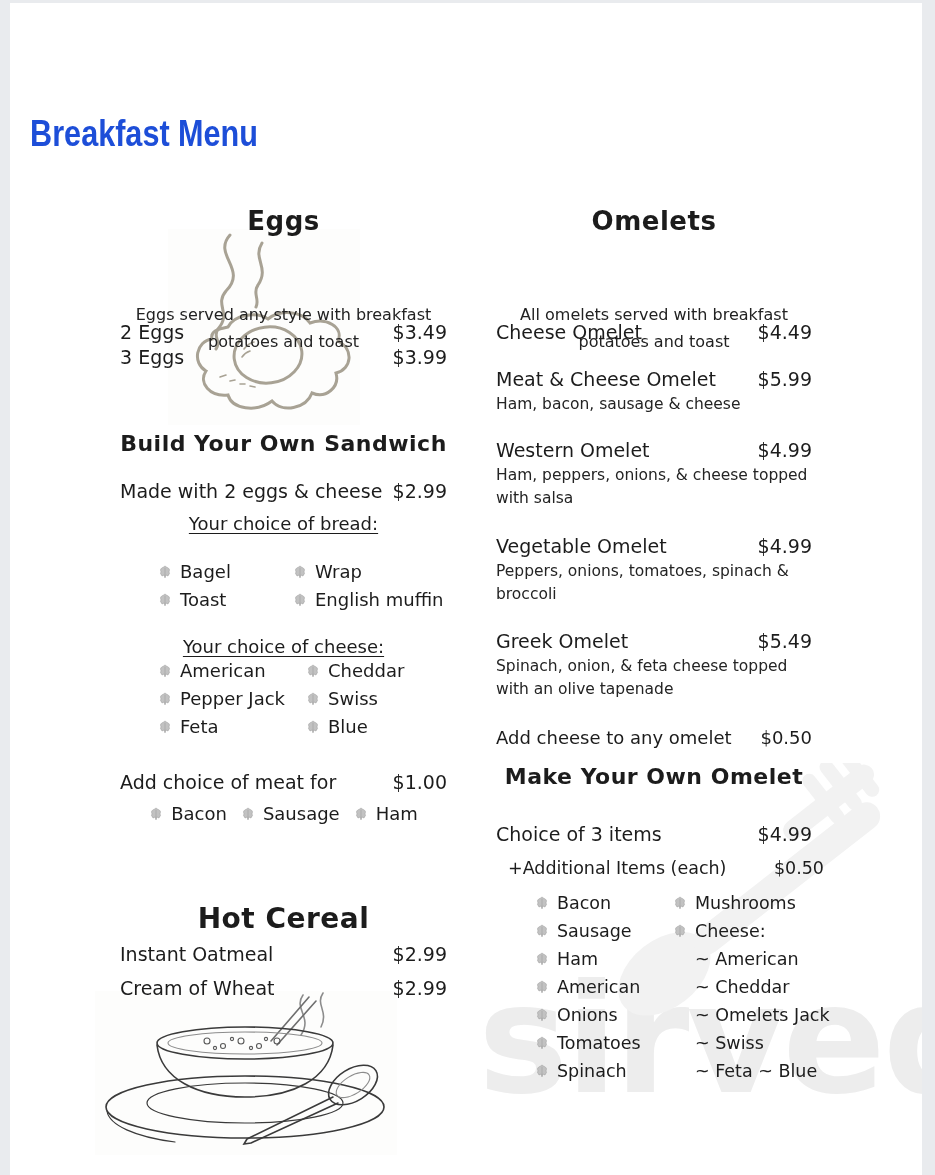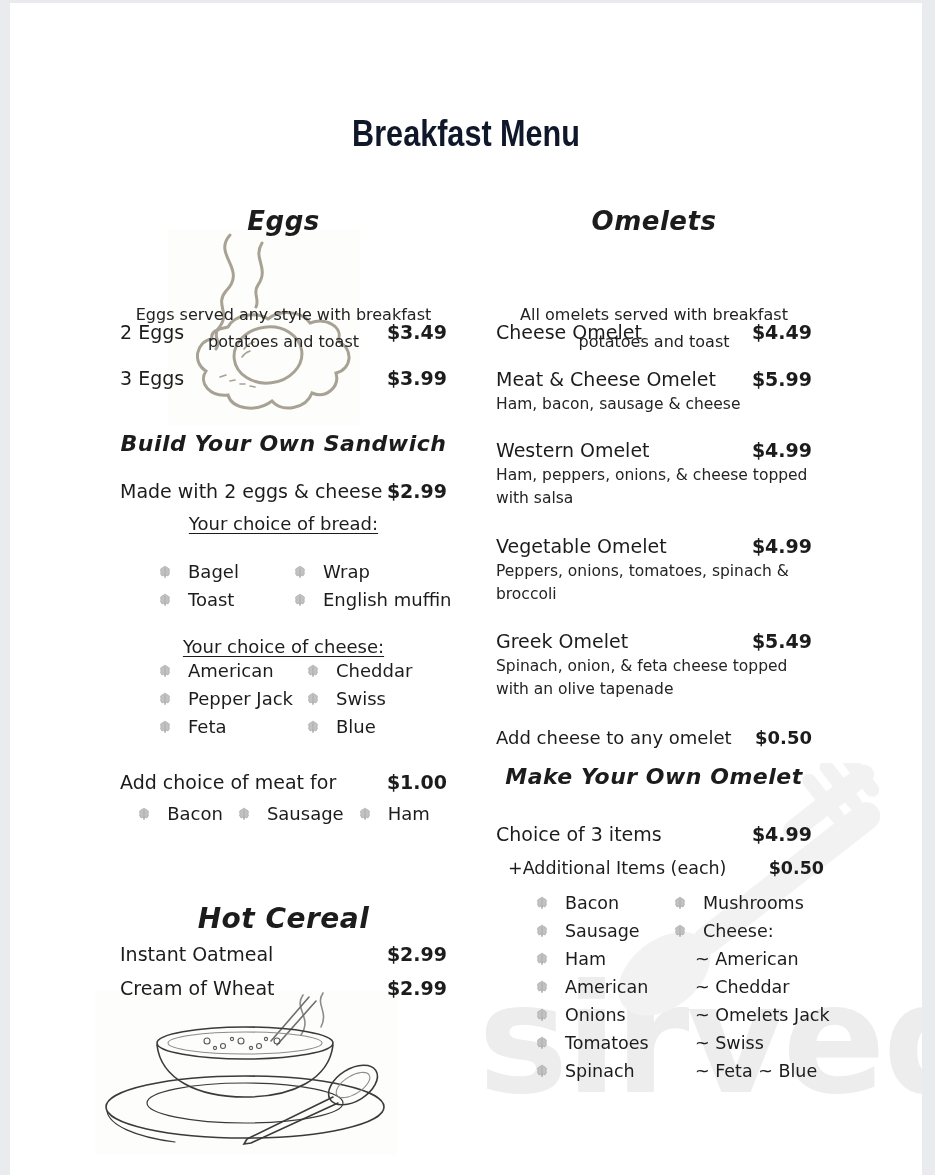--- a/index.html
+++ b/index.html
@@ -7,40 +7,40 @@
     width:935px;height:1175px;overflow:hidden;position:relative;
     background:#e9ebee;
     font-family:"DejaVu Sans","Liberation Sans",sans-serif;
     color:#1c1c1c;
   }
   .page{
     position:absolute;left:10px;top:3px;width:912px;height:1172px;
     background:#ffffff;overflow:hidden;
   }
   .title{
-    position:absolute;top:110px;left:0;width:100%;text-align:center;
-    font-family:"Liberation Sans",sans-serif;font-weight:bold;font-size:36px;color:#0f172a;
+    position:absolute;top:110px;left:0;width:100%;text-align:left;
+    font-family:"Liberation Sans",sans-serif;font-weight:bold;font-size:36px;color:#1d4ed8;
   }
   .title span{display:inline-block;transform:scaleX(.85);}
   .col{position:absolute;top:0;height:100%;}
   .col-left{left:110px;width:327px;}
   .col-right{left:486px;width:316px;}
   .abs{position:absolute;left:0;width:100%;}
-  .sec-head{font-size:26px;font-weight:600;text-align:center;letter-spacing:.5px;font-style:italic;}
+  .sec-head{font-size:26px;font-weight:600;text-align:center;letter-spacing:.5px;}
   .sec-head.small{font-size:22px;}
   .sec-head.mid{font-size:28px;margin-top:26px;}
   .desc{font-size:16px;text-align:center;line-height:27px;color:#222;margin-top:48px;}
   .row{display:flex;justify-content:space-between;align-items:center;font-size:19px;}
-  .row .price{font-weight:700;}
+  .row .price{font-weight:400;}
   .subdesc{font-size:15.5px;line-height:23px;color:#242424;margin-top:3px;}
   .choice-head{font-size:18px;text-align:center;text-decoration:underline;text-underline-offset:3px;}
   .opt-grid{display:grid;row-gap:7px;font-size:18px;margin-left:38px;}
   .opt-grid.bread{grid-template-columns:135px auto;}
   .opt-grid.cheese{grid-template-columns:148px auto;}
-  .opt{display:flex;align-items:center;gap:16px;white-space:nowrap;}
+  .opt{display:flex;align-items:center;gap:8px;white-space:nowrap;}
   .opt.noleaf{padding-left:22px;}
   .leaf{width:14px;height:14px;flex:0 0 auto;}
   .meat-opts{display:flex;justify-content:center;gap:14px;font-size:18px;}
   .myo-grid{display:grid;grid-template-columns:138px auto;row-gap:8px;font-size:17.5px;margin-left:39px;}
   .indent{padding-left:12px;font-size:17.5px;}
   .wm-text{
     position:absolute;left:468px;top:948px;
     font-family:"DejaVu Sans",sans-serif;font-weight:800;font-size:152px;letter-spacing:-3px;
     color:#ededed;white-space:nowrap;z-index:0;user-select:none;
   }
@@ -125,21 +125,21 @@
 
       <div class="abs sec-head" style="top:203px">Eggs</div>
       <div class="abs desc" style="top:250px">
         <div>Eggs served any style with breakfast</div>
         <div>potatoes and toast</div>
       </div>
       <div class="abs row" style="top:318px">
         <span>2 Eggs</span>
         <span class="price">$3.49</span>
       </div>
-      <div class="abs row" style="top:364px">
+      <div class="abs row" style="top:343px">
         <span>3 Eggs</span>
         <span class="price">$3.99</span>
       </div>
 
       <div class="abs sec-head small" style="top:428px">Build Your Own Sandwich</div>
       <div class="abs row" style="top:477px">
         <span>Made with 2 eggs &amp; cheese</span>
         <span class="price">$2.99</span>
       </div>
 

